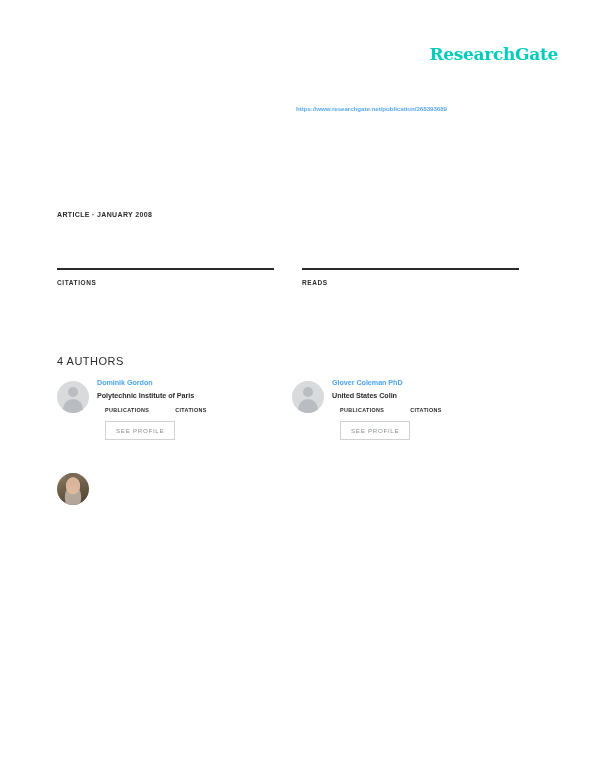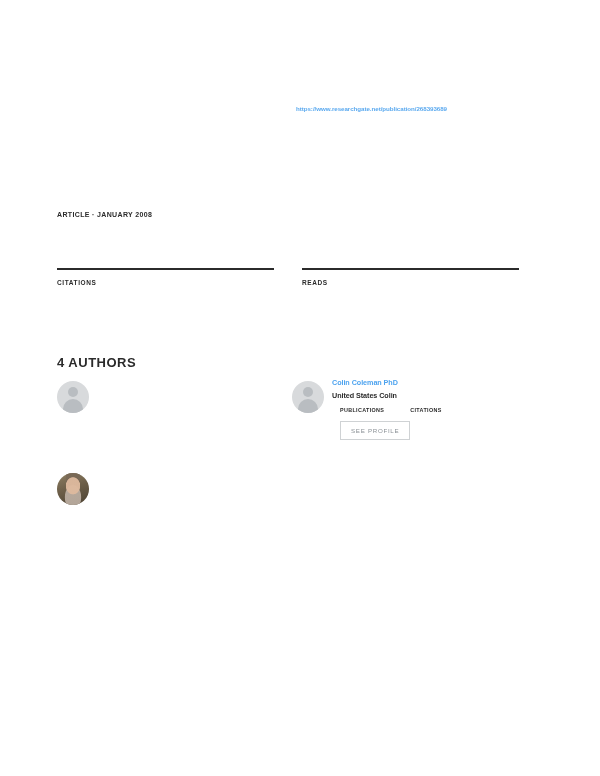--- a/index.html
+++ b/index.html
@@ -85,22 +85,22 @@
     font-weight: bold;
     letter-spacing: 0.6px;
     color: #2b2b2b;
   }
 
   
   .authors-heading {
     position: absolute;
     left: 57px;
     top: 355px;
-    font-size: 13px;
-    font-weight: bold;
+    font-size: 11px;
+    font-weight: normal;
     letter-spacing: 0.5px;
     color: #2b2b2b;
   }
 
   .authors-grid {
     position: absolute;
     left: 57px;
     top: 378px;
     width: 470px;
     display: grid;
@@ -226,20 +226,21 @@
     line-height: 1;
     cursor: pointer;
     font-family: "Liberation Sans", sans-serif;
   }
 </style>
 </head>
 <body>
 
 <div class="page">
 
+  <div class="rg-logo">ResearchGate</div>
 
   <a class="rg-url" href="#">https://www.researchgate.net/publication/268393689</a>
 
   <div class="article-meta">ARTICLE · JANUARY 2008</div>
 
   <div class="stats">
     <div class="stat-col">
       <div class="stat-rule"></div>
       <div class="stat-label">CITATIONS</div>
     </div>
@@ -248,26 +249,35 @@
       <div class="stat-label">READS</div>
     </div>
   </div>
 
   <div class="authors-heading">4 AUTHORS</div>
 
   <div class="authors-grid">
 
     <div class="author-card">
       <div class="avatar placeholder"></div>
+      <div class="author-body">
+        <a class="author-name" href="#">Dominik Gordon</a>
+        <div class="author-institution">Polytechnic Institute of Paris</div>
+        <div class="author-stats">
+          <span class="author-stat">PUBLICATIONS</span>
+          <span class="author-stat">CITATIONS</span>
+        </div>
+        <button class="see-profile">SEE PROFILE</button>
+      </div>
     </div>
 
     <div class="author-card">
       <div class="avatar placeholder"></div>
       <div class="author-body">
-        <a class="author-name" href="#">Colin Coleman PhD</a>
+        <a class="author-name" href="#">Glover Coleman PhD</a>
         <div class="author-institution">United States Colin</div>
         <div class="author-stats">
           <span class="author-stat">PUBLICATIONS</span>
           <span class="author-stat">CITATIONS</span>
         </div>
         <button class="see-profile">SEE PROFILE</button>
       </div>
     </div>
 
 

